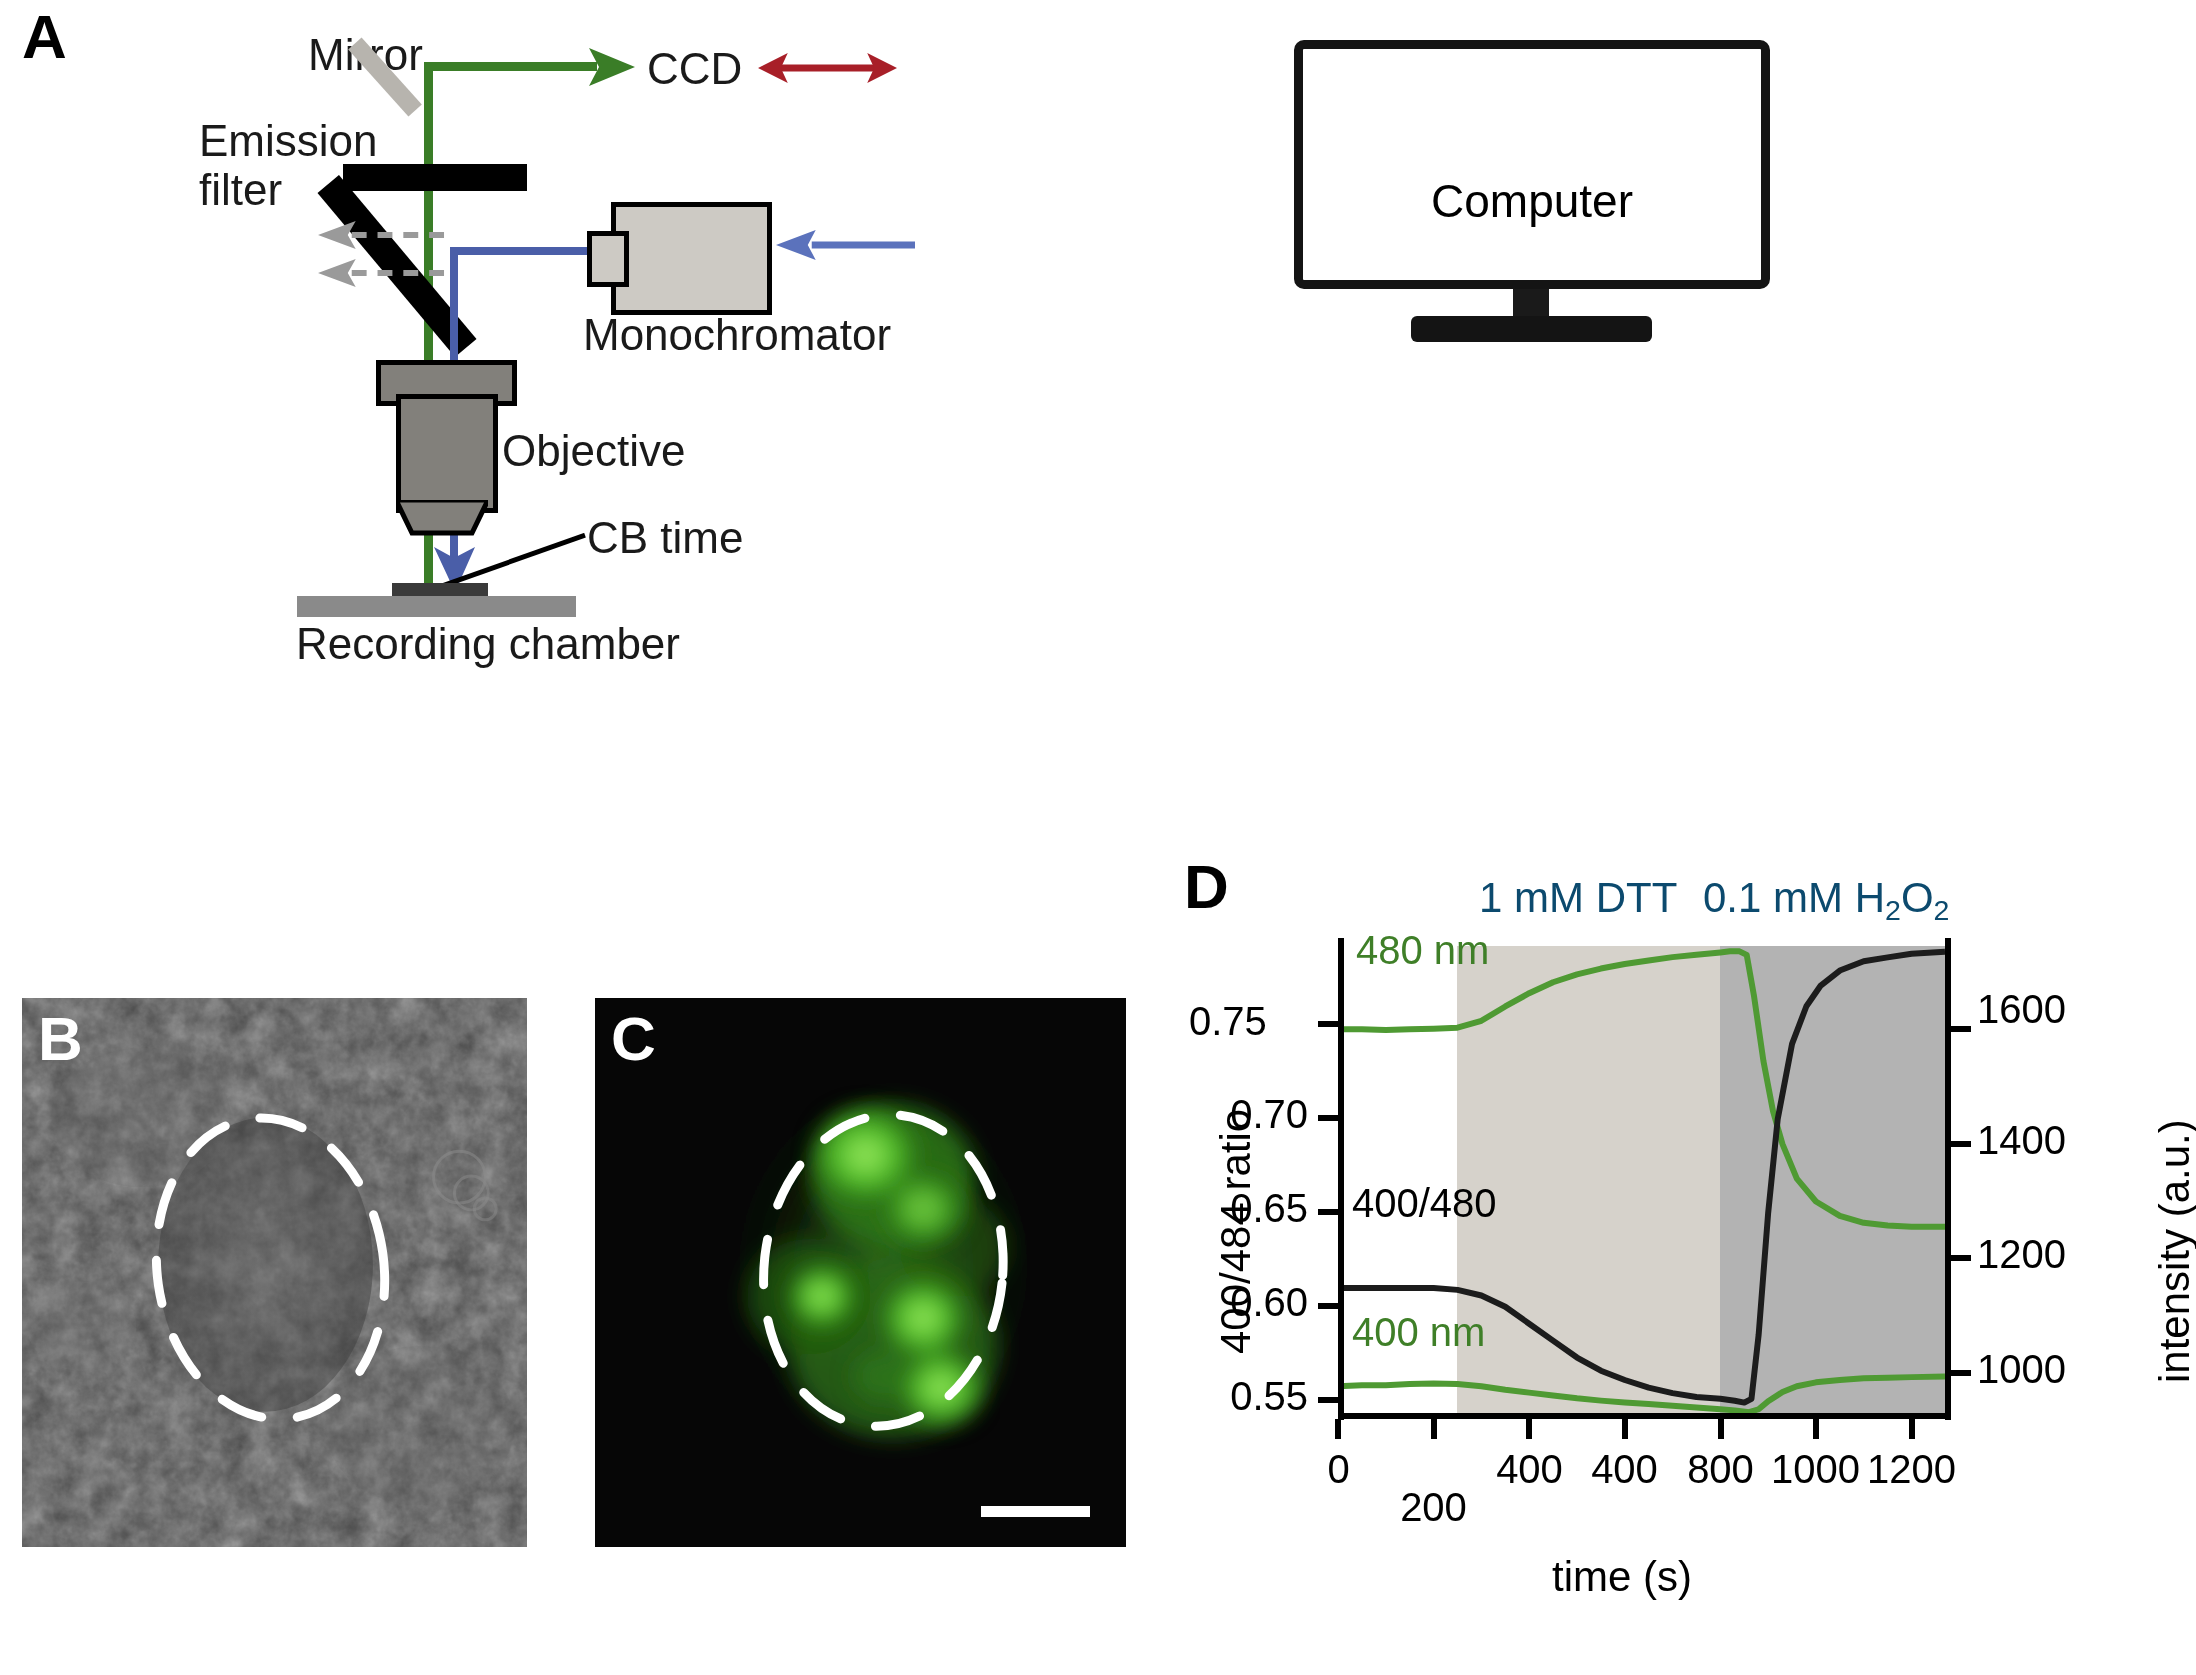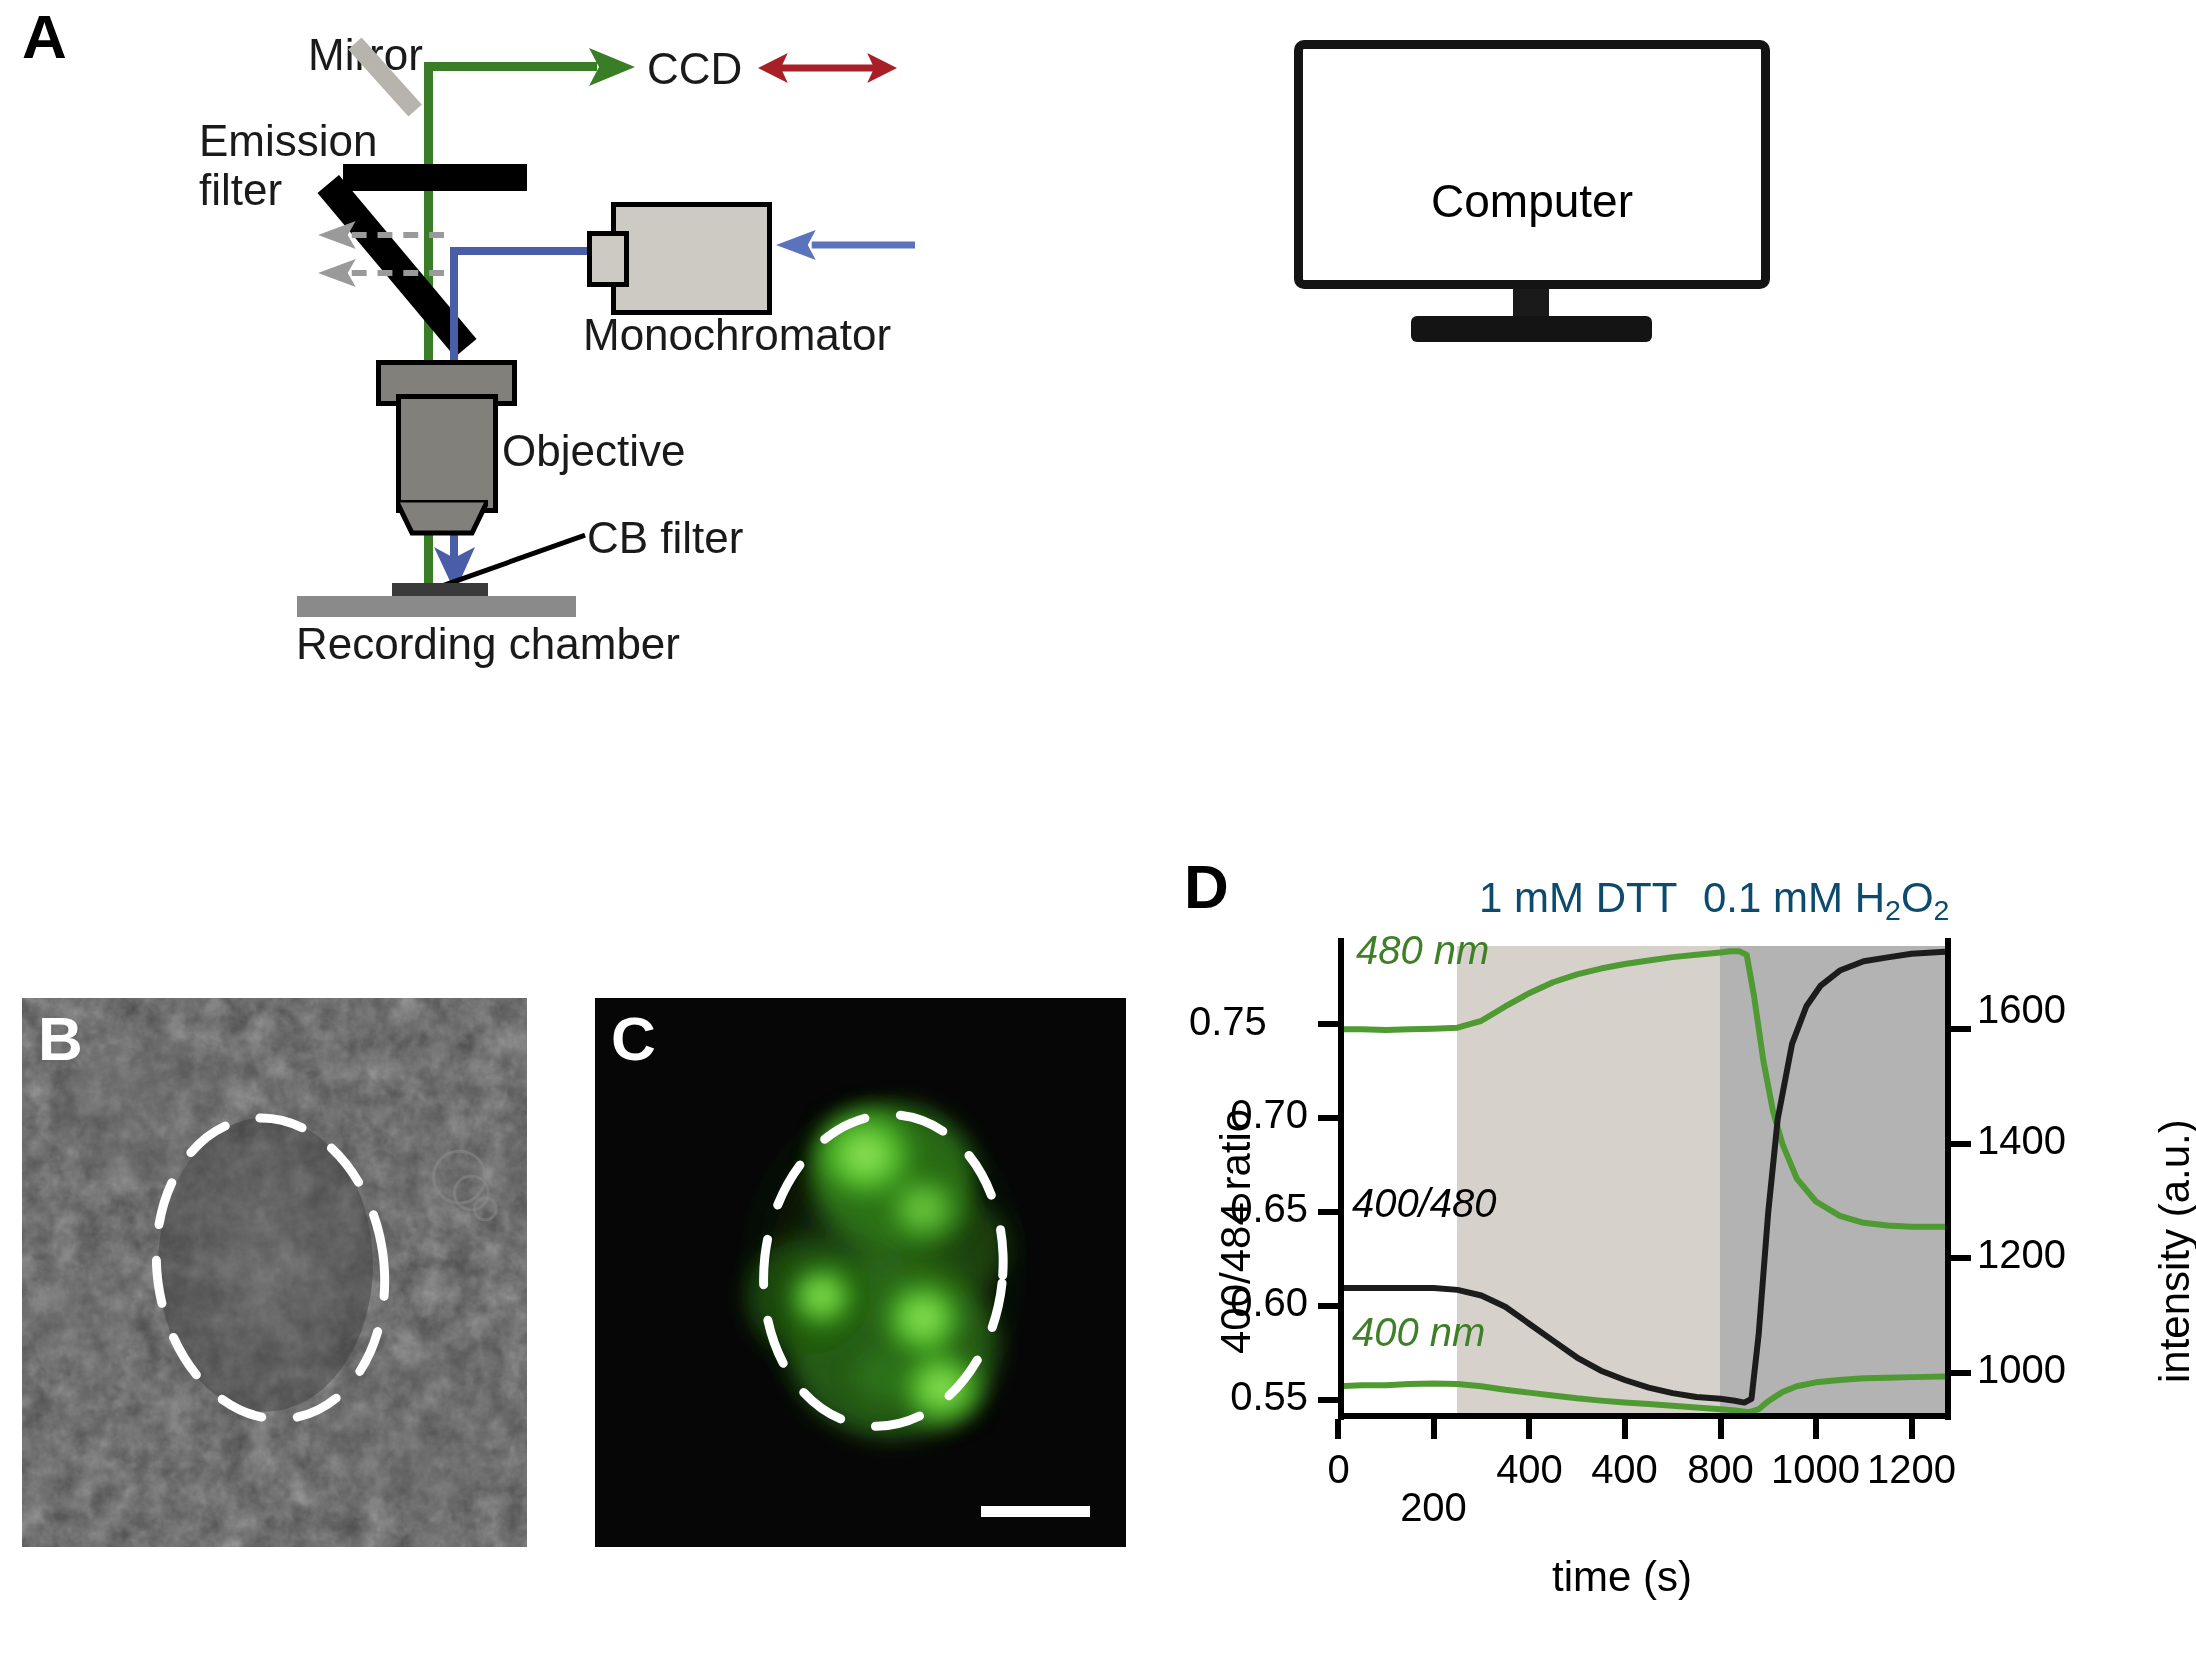--- a/index.html
+++ b/index.html
@@ -34,21 +34,21 @@
   
   #panelD{position:absolute;left:1184px;top:856px;width:1005px;height:806px;}
   #plotbox{position:absolute;left:154px;top:90px;width:607px;height:468px;}
   .shade{position:absolute;top:0;bottom:0;}
   #shadeDTT{background:#d6d2cb;}
   #shadeH2O2{background:#b3b3b3;}
   .axis-line{position:absolute;background:#000;}
   .tickmark{position:absolute;background:#000;}
   .ticklabel{position:absolute;font-size:40px;color:#000;white-space:nowrap;}
   .axis-title{position:absolute;font-size:42px;color:#000;white-space:nowrap;}
-  .trace-label{position:absolute;font-size:40px;white-space:nowrap;font-style:italic;}
+  .trace-label{position:absolute;font-size:40px;white-space:nowrap;}
   .green-txt{color:#3f7f28;}
   .cond-label{position:absolute;font-size:42px;white-space:nowrap;color:#0c4a6e;}
   sub{font-size:0.68em;vertical-align:-0.28em;}
   .rot-left{transform:rotate(-90deg);transform-origin:left top;}
   svg{display:block;}
 </style>
 </head>
 <body>
 
 <div id="panelA">
@@ -107,21 +107,21 @@
     <polygon points="0,18 40,3 32,18 40,33" fill="#5b72bc"></polygon>
   </svg>
 
   <div class="objbody" style="left:376px;top:360px;width:131px;height:36px;"></div>
   <div class="objbody" style="left:396px;top:394px;width:92px;height:109px;"></div>
   <svg style="position:absolute;left:396px;top:500px;" width="92" height="40" viewBox="0 0 92 40">
     <polygon points="0,0 92,0 76,33 16,33" fill="#82807b" stroke="#000" stroke-width="5"></polygon>
   </svg>
   <div class="lbl" style="left:502px;top:426px;">Objective</div>
 
-  <div class="lbl" style="left:587px;top:513px;">CB filter</div>
+  <div class="lbl" style="left:587px;top:513px;">CB time</div>
   <svg style="position:absolute;left:428px;top:533px;" width="159" height="62" viewBox="0 0 160 62">
     <line x1="0" y1="58" x2="158" y2="2" stroke="#000" stroke-width="5"></line>
   </svg>
 
   <div style="position:absolute;left:392px;top:583px;width:96px;height:16px;background:#3a3a3a;"></div>
   <div style="position:absolute;left:297px;top:596px;width:279px;height:21px;background:#8a8a8a;"></div>
   <div class="lbl" style="left:296px;top:619px;">Recording chamber</div>
 </div>
 
 <div id="monitor"></div>

